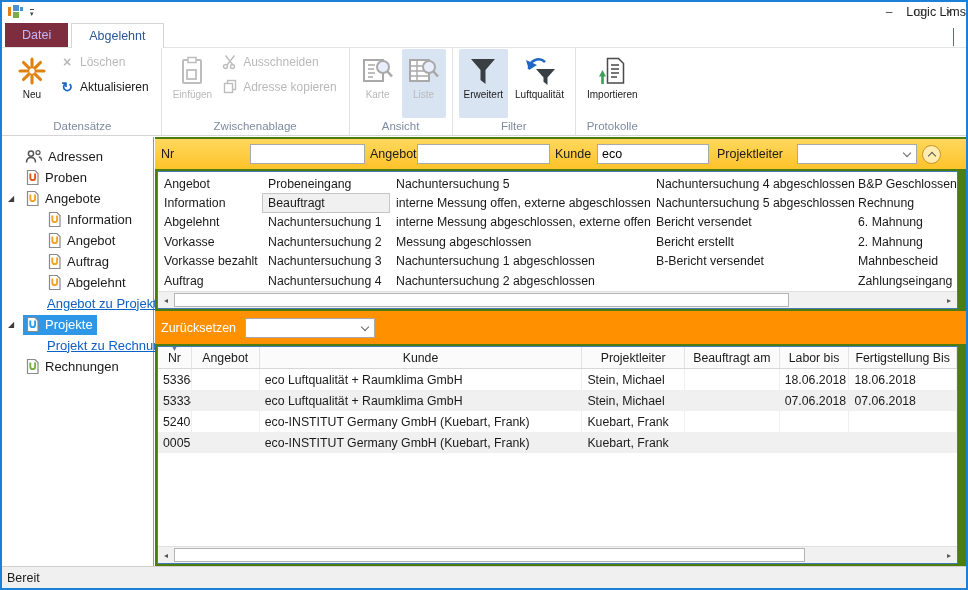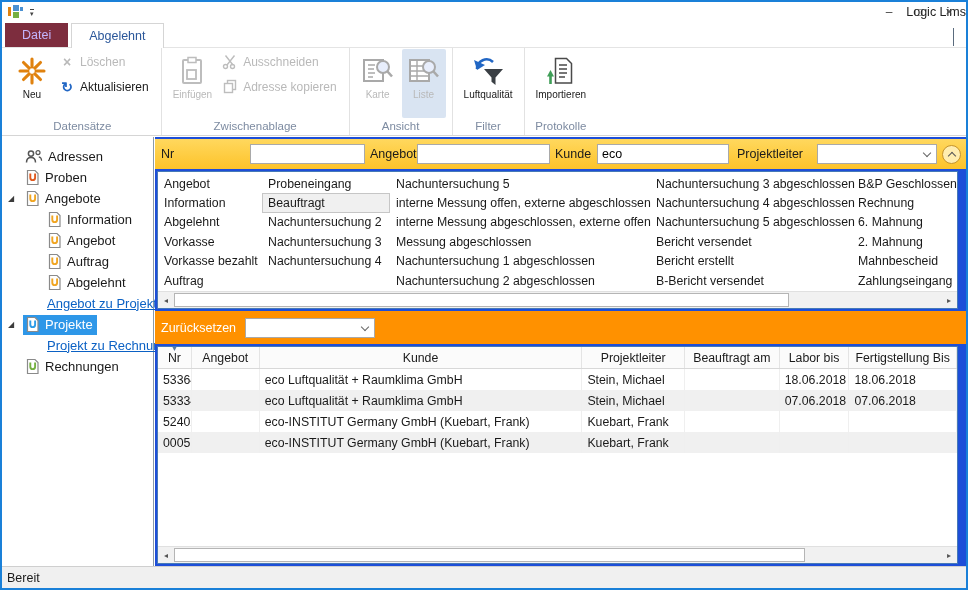--- a/index.html
+++ b/index.html
@@ -40,26 +40,26 @@
   .trow{height:21px;display:flex;align-items:center;position:relative;white-space:nowrap}
   .trow .arrow{position:absolute;left:6px;font-size:8px;color:#3c3c3c;top:6px}
   .trow .wrap{display:flex;align-items:center;gap:5px;padding:1px 4px 2px 2px}
   .trow.lv1 .wrap{margin-left:21px}
   .trow.lv2 .wrap{margin-left:43px}
   .trow.link .tlbl{color:#0b61c4;text-decoration:underline}
   .trow.selected .wrap{background:#2e97e8}
   .trow.selected .tlbl{color:#fff}
   .tic{display:flex}
   
-  .content{position:absolute;top:135px;left:153px;right:0;bottom:22px;background:#1d4ed8}
+  .content{position:absolute;top:135px;left:153px;right:0;bottom:22px;background:#4d7c0f}
   .filterbar{position:absolute;top:2px;left:0;right:0;height:30px;background:linear-gradient(#ffd85e,#fdc32a);display:flex;align-items:center;padding-left:6px;font-size:12.5px}
   .fl{white-space:nowrap}
   .fl1{width:89px}.fl2{width:47px;margin-left:5px}.fl3{width:42px;margin-left:5px}.fl4{width:80px;margin-left:8px}
   input.fi{height:20px;border:1px solid #a9a9a9;font:12.5px "Liberation Sans",sans-serif;padding:0 4px}
-  .w1{width:115px}.w2{width:133px}.w3{width:132px}
+  .w1{width:115px}.w2{width:133px}.w3{width:112px}
   .fsel{width:120px;height:20px;background:#fff;border:1px solid #a9a9a9;position:relative}
   .chevdown{position:absolute;right:6px;top:5px;width:6px;height:6px;border-left:1.5px solid #666;border-top:1.5px solid #666;transform:rotate(225deg)}
   .roundbtn{width:19px;height:19px;border-radius:50%;border:1px solid #c5942e;background:#ffedb0;display:flex;align-items:center;justify-content:center;margin-left:5px}
   .chevup{width:6px;height:6px;border-left:1.6px solid #555;border-top:1.6px solid #555;transform:rotate(45deg);margin-top:3px}
   .chevup.sm{width:5px;height:5px;border-color:#5a6b7d;margin-top:2px}
   
   .status-panel{position:absolute;top:34px;left:2px;right:8px;height:138px;border:1px solid #4579b8;background:#fff}
   .status-cols{position:absolute;left:0;right:0;top:2px;bottom:17px;overflow:hidden}
   .status-col{position:absolute;top:0;bottom:0}
   .status-item{height:19.4px;display:flex;align-items:center;font-size:12.3px;padding:0 5px;border:1px solid transparent;white-space:nowrap}
@@ -202,20 +202,28 @@
                 <path d="M25.5 14.5l4.5 5" stroke="#a9a9a9" stroke-width="2.6"></path>
               </svg>
             </span>
             <span class="lbl">Liste</span>
           </div>
         </div>
         <div class="glabel">Ansicht</div>
       </div>
       <div class="rgroup">
         <div class="rbody">
+          <div class="rbtn big sel">
+            <span class="ic">
+              <svg width="30" height="29" viewBox="0 0 30 29">
+                <path d="M3 2h24l-9.5 11v14l-5-4V13z" fill="#3a3f44"></path>
+              </svg>
+            </span>
+            <span class="lbl">Erweitert</span>
+          </div>
           <div class="rbtn big">
             <span class="ic">
               <svg width="34" height="29" viewBox="0 0 34 29">
                 <path d="M6 12 A 9.5 9.5 0 0 1 22 5" fill="none" stroke="#2166c4" stroke-width="2.6"></path>
                 <path d="M3 3l3 10 8-5z" fill="#2166c4"></path>
                 <path d="M13 12h19l-7.5 8.5V28l-4-3.2v-4.3z" fill="#3a3f44"></path>
               </svg>
             </span>
             <span class="lbl">Luftqualität</span>
           </div>
@@ -384,34 +392,34 @@
             <div class="status-item">Angebot</div>
             <div class="status-item">Information</div>
             <div class="status-item">Abgelehnt</div>
             <div class="status-item">Vorkasse</div>
             <div class="status-item">Vorkasse bezahlt</div>
             <div class="status-item">Auftrag</div>
           </div>
           <div class="status-col" style="left: 104px; width: 128px;">
             <div class="status-item">Probeneingang</div>
             <div class="status-item sel">Beauftragt</div>
+            <div class="status-item">Nachuntersuchung 1</div>
             <div class="status-item">Nachuntersuchung 2</div>
             <div class="status-item">Nachuntersuchung 3</div>
             <div class="status-item">Nachuntersuchung 4</div>
           </div>
           <div class="status-col" style="left: 232px; width: 260px;">
             <div class="status-item">Nachuntersuchung 5</div>
             <div class="status-item">interne Messung offen, externe abgeschlossen</div>
             <div class="status-item">interne Messung abgeschlossen, externe offen</div>
             <div class="status-item">Messung abgeschlossen</div>
             <div class="status-item">Nachuntersuchung 1 abgeschlossen</div>
             <div class="status-item">Nachuntersuchung 2 abgeschlossen</div>
           </div>
           <div class="status-col" style="left: 492px; width: 202px;">
-            <div class="status-item">Nachuntersuchung 3 abgeschlossen</div>
             <div class="status-item">Nachuntersuchung 4 abgeschlossen</div>
             <div class="status-item">Nachuntersuchung 5 abgeschlossen</div>
             <div class="status-item">Bericht versendet</div>
             <div class="status-item">Bericht erstellt</div>
             <div class="status-item">B-Bericht versendet</div>
           </div>
           <div class="status-col" style="left: 694px; width: 106px;">
             <div class="status-item">B&amp;P Geschlossen</div>
             <div class="status-item">Rechnung</div>
             <div class="status-item">6. Mahnung</div>

